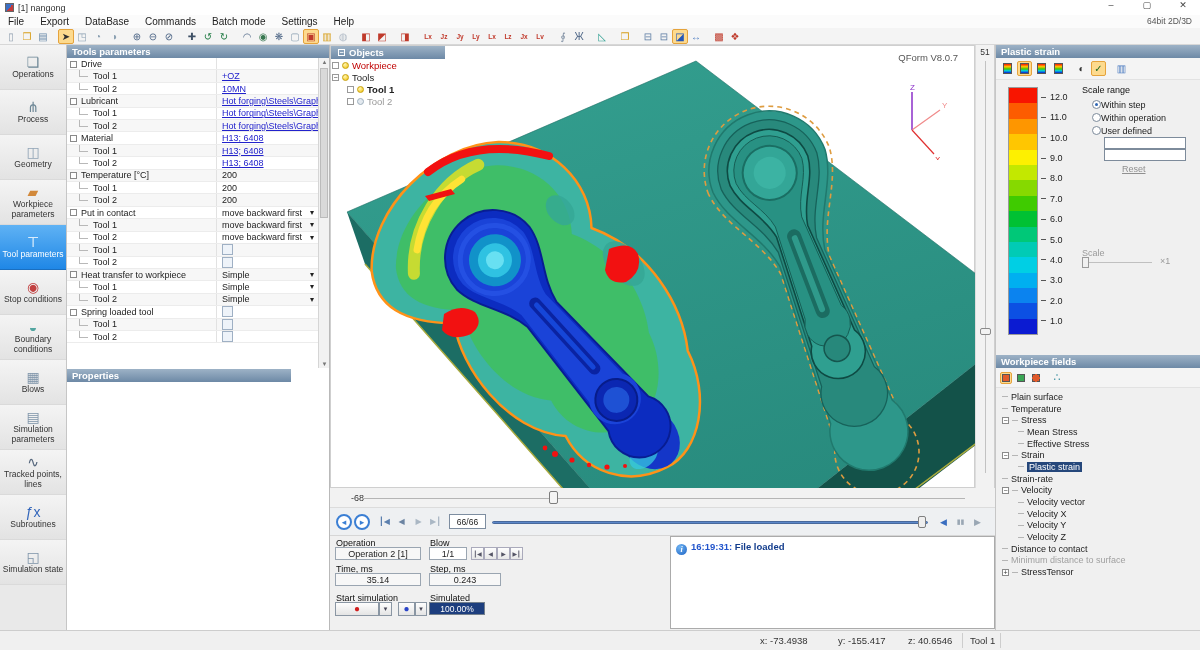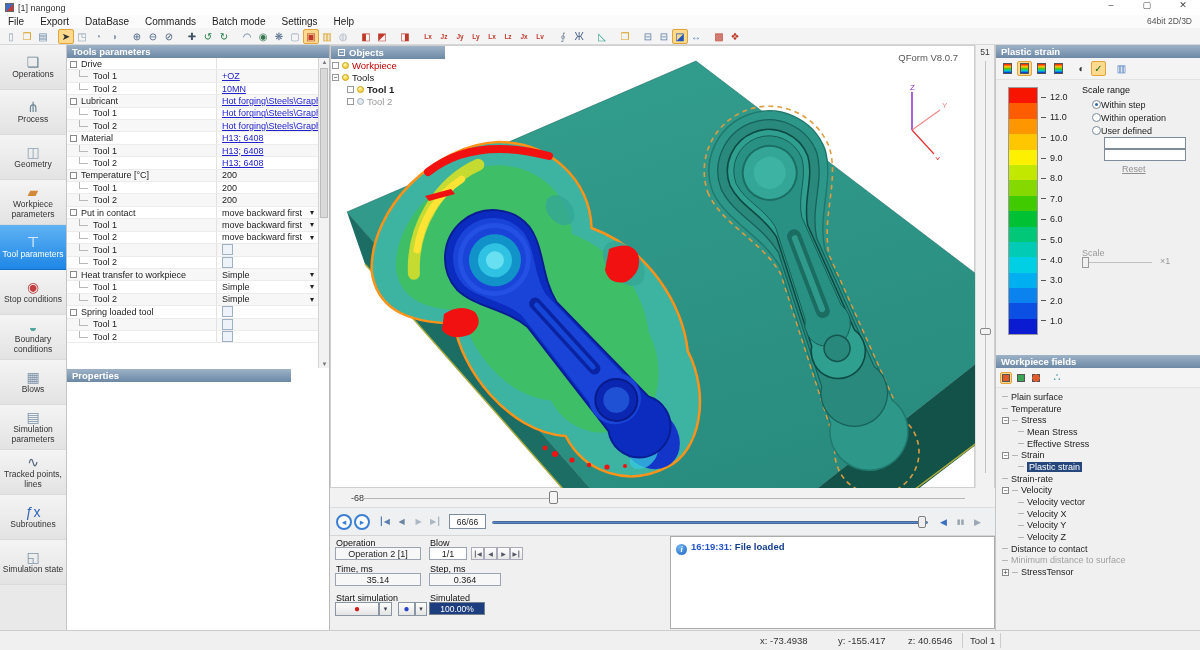--- a/index.html
+++ b/index.html
@@ -606,21 +606,21 @@
     <div class="bnav" style="left:141px;top:11px">
 
     <span>┃◀</span>
         <span>◀</span>
         <span>▶</span>
         <span>▶┃</span>
       </div>
     <span class="slab" style="left:6px;top:28px">Time, ms</span>
     <div class="sbox" style="left:5px;top:37px;width:86px">35.14</div>
     <span class="slab" style="left:100px;top:28px">Step, ms</span>
-    <div class="sbox" style="left:99px;top:37px;width:72px">0.364</div>
+    <div class="sbox" style="left:99px;top:37px;width:72px">0.243</div>
     <span class="slab" style="left:6px;top:57px">Start simulation</span>
     <div class="recbtn red" style="left:5px;top:66px;width:44px">
         <span class="dot">●</span>
       </div>
     <div class="recbtn" style="left:49px;top:66px;width:13px">
         <span class="drop9">▾</span>
       </div>
     <div class="recbtn blue" style="left:68px;top:66px;width:17px">
         <span class="dot">●</span>
       </div>

